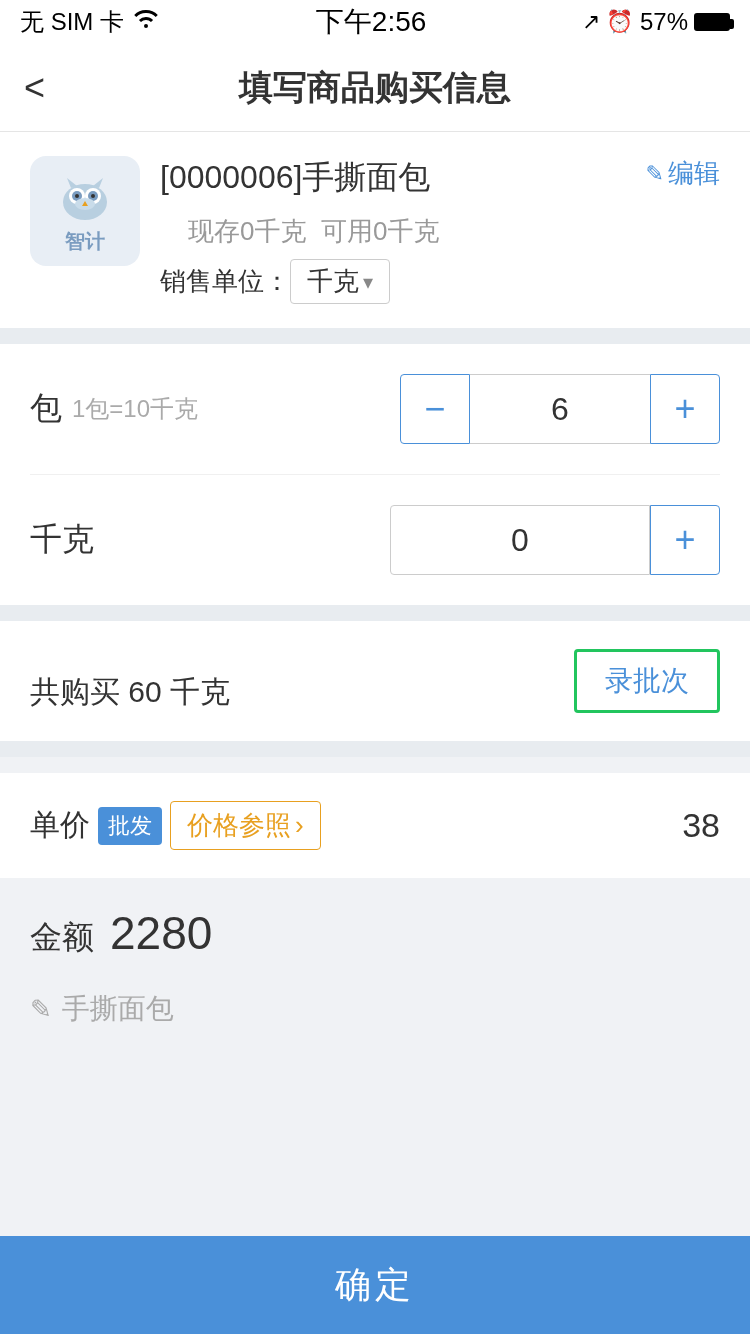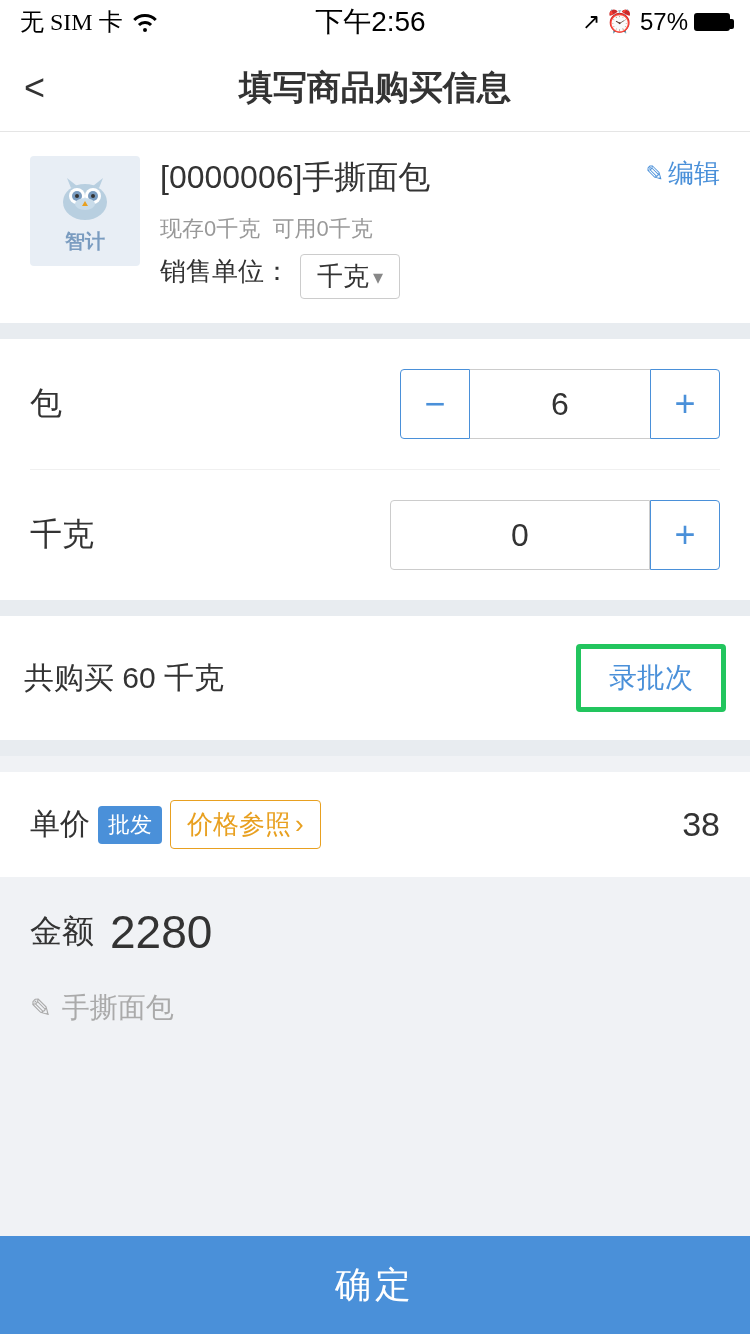--- a/index.html
+++ b/index.html
@@ -18,21 +18,21 @@
       width: 750px;
       height: 44px;
       background: #fff;
       display: flex;
       align-items: center;
       justify-content: space-between;
       padding: 0 20px;
       font-size: 24px;
       color: #000;
     }
-    .status-left { display: flex; align-items: flex-end; gap: 8px; font-family: Liberation Serif, serif; }
+    .status-left { display: flex; align-items: flex-start; gap: 8px; }
     .status-center { font-weight: 500; font-size: 28px; }
     .status-right { display: flex; align-items: center; gap: 6px; font-size: 24px; }
     .battery-icon {
       display: inline-block; width: 36px; height: 18px;
       border: 2px solid #000; border-radius: 3px; position: relative;
       background: #000;
     }
     .battery-icon::after {
       content: ''; position: absolute; right: -6px; top: 4px;
       width: 4px; height: 10px; background: #000; border-radius: 0 2px 2px 0;
@@ -63,31 +63,31 @@
       background: #fff;
       padding: 24px 30px;
       display: flex;
       align-items: flex-start;
       gap: 20px;
       margin-top: 0;
     }
     .product-thumb {
       width: 110px; height: 110px;
       background: #e8eef5;
-      border-radius: 4px;
+      border-radius: 16px;
       display: flex; align-items: center; justify-content: center;
       flex-shrink: 0;
     }
     .product-thumb .logo-text {
       font-size: 20px; color: #7a9cc0; font-weight: bold;
     }
     .product-info { flex: 1; }
     .product-name { font-size: 32px; font-weight: 500; color: #333; margin-bottom: 14px; }
-    .product-stock { font-size: 22px; color: #999; margin-bottom: 10px; }
-    .product-unit { font-size: 26px; color: #333; display: flex; gap: 10px; }
+    .product-stock { font-size: 26px; color: #999; margin-bottom: 10px; margin-left: 28px; }
+    .product-unit { font-size: 26px; color: #333; display: flex; align-items: center; }
     .unit-select {
       border: 1px solid #ccc; border-radius: 4px;
       padding: 4px 16px; font-size: 26px; color: #333;
       background: #fff; display: flex; align-items: center; gap: 4px;
     }
     .edit-btn {
       position: absolute; right: 30px; top: 24px;
       font-size: 26px; color: #4a90d9;
       display: flex; align-items: center; gap: 4px;
     }
@@ -136,28 +136,28 @@
       width: 260px; height: 70px;
       border: 1px solid #ccc;
       border-radius: 4px 0 0 4px;
       font-size: 32px; text-align: center; color: #333;
       outline: none;
     }
 
     
     .summary-section {
       background: #fff;
-      padding: 28px 24px;
-      display: flex;
-      align-items: center;
+      padding: 28px 30px;
+      display: flex;
+      align-items: flex-end;
       justify-content: space-between;
     }
     .summary-text { font-size: 30px; color: #333; }
     .batch-btn {
-      border: 5px solid #22c55e;
+      border: 3px solid #22c55e;
       border-radius: 4px;
       padding: 10px 28px;
       font-size: 28px; color: #4a90d9;
       background: #fff; cursor: pointer;
     }
 
     
     .price-section {
       background: #fff;
       margin-top: 16px;
@@ -180,21 +180,21 @@
       display: flex; align-items: center; gap: 4px;
     }
     .price-value { font-size: 34px; color: #333; font-weight: 500; }
 
     
     .amount-section {
       background: #f0f2f5;
       padding: 28px 30px 0 30px;
     }
     .amount-row {
-      display: flex; align-items: center; gap: 16px;
+      display: flex; align-items: flex-end; gap: 16px;
       margin-bottom: 20px;
     }
     .amount-label { font-size: 32px; color: #333; }
     .amount-value { font-size: 46px; color: #333; font-weight: 500; }
     .remark-row {
       display: flex; align-items: center; gap: 10px;
       padding: 10px 0;
     }
     .remark-icon { font-size: 26px; color: #aaa; }
     .remark-text { font-size: 28px; color: #aaa; }
@@ -289,20 +289,21 @@
   </div>
 </div>
 
 <div class="divider"></div>
 
 <div class="input-section">
 
   <div class="input-row">
     <div class="input-label">
       <span>包</span>
+      <span class="input-hint">1包=10千克</span>
     </div>
     <div class="input-controls">
       <button class="ctrl-btn minus">−</button>
       <input class="ctrl-input" type="text" value="6" style="">
       <button class="ctrl-btn plus">+</button>
     </div>
   </div>
 
   <div class="input-row">
     <div class="input-label">

